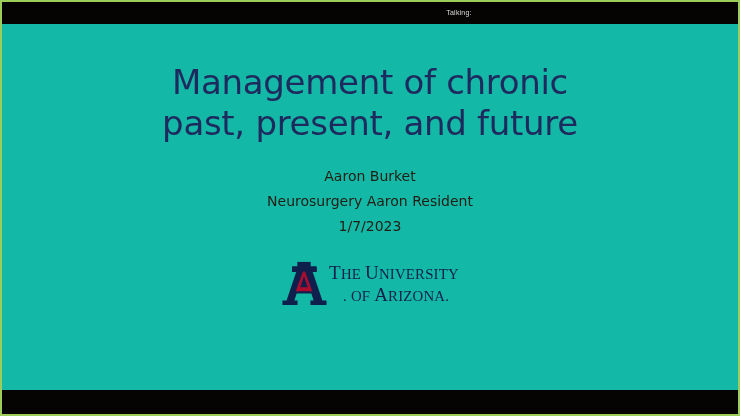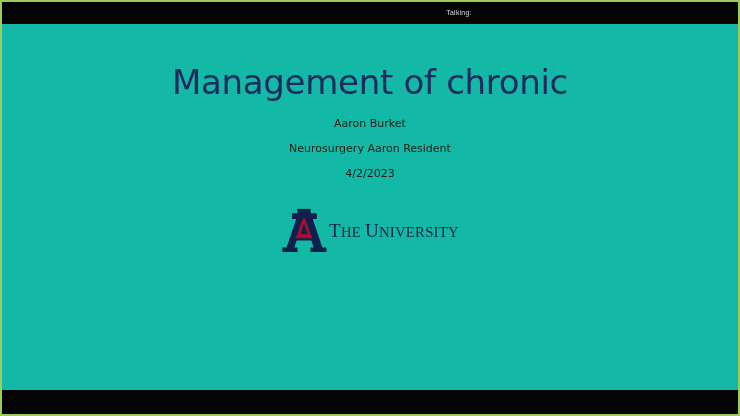--- a/index.html
+++ b/index.html
@@ -72,25 +72,25 @@
     color: #1e2a5e;
     font-family: "DejaVu Sans", sans-serif;
     font-size: 34px;
     line-height: 41px;
     font-weight: 400;
     letter-spacing: -0.3px;
   }
   .slide-title .tline { display: block; white-space: nowrap; }
 
   .slide-subtitle {
-    margin-top: 8px;
+    margin-top: 20px;
     text-align: center;
     color: #231c13;
     font-family: "DejaVu Sans", sans-serif;
-    font-size: 11px;
+    font-size: 14px;
     line-height: 25px;
     font-weight: 400;
   }
   .slide-subtitle .sline { display: block; }
 
   
   .ua-logo {
     margin-top: 22px;
     display: flex;
     align-items: center;
@@ -135,40 +135,42 @@
   <div class="player-bar top">
     <div class="talking-status">
       <span>Talking:</span>
     </div>
   </div>
 
   <div class="slide">
 
     <div class="slide-title">
       <span class="tline">Management of chronic</span>
+      <span class="tline">past, present, and future</span>
     </div>
 
     <div class="slide-subtitle">
       <span class="sline">Aaron Burket</span>
       <span class="sline">Neurosurgery Aaron Resident</span>
-      <span class="sline">4/2/2023</span>
+      <span class="sline">1/7/2023</span>
     </div>
 
     <div class="ua-logo">
       <svg class="ua-mark" viewBox="0 0 100 98">
 
         <path fill="#10204c" d="M36 2 h28 v10 h14 v12 h-9 l21 62 h9 v10 H64 V86 h7 l-5 -15 H34 l-5 15 h7 v10 H3 V86 h9 L33 24 h-9 V12 h12 z"></path>
 
         <path fill="#ab0c2f" d="M50 17 L68 66 H32 z M50 33 L42 57 h16 z"></path>
 
         <rect x="36" y="2" width="28" height="9" fill="#10204c"></rect>
         <rect x="24" y="12" width="52" height="11" fill="#10204c"></rect>
       </svg>
       <div class="ua-wordmark">
         <span class="wm-line l1"><span class="sc-big">T</span><span class="sc-sm">HE </span><span class="sc-big">U</span><span class="sc-sm">NIVERSITY</span></span>
+        <span class="wm-line l2"><span class="sc-sm">. OF </span><span class="sc-big">A</span><span class="sc-sm">RIZONA</span><span class="sc-sm">.</span></span>
       </div>
     </div>
 
   </div>
 
   <div class="player-bar bottom"></div>
 
 </div>
 
 </body></html>

